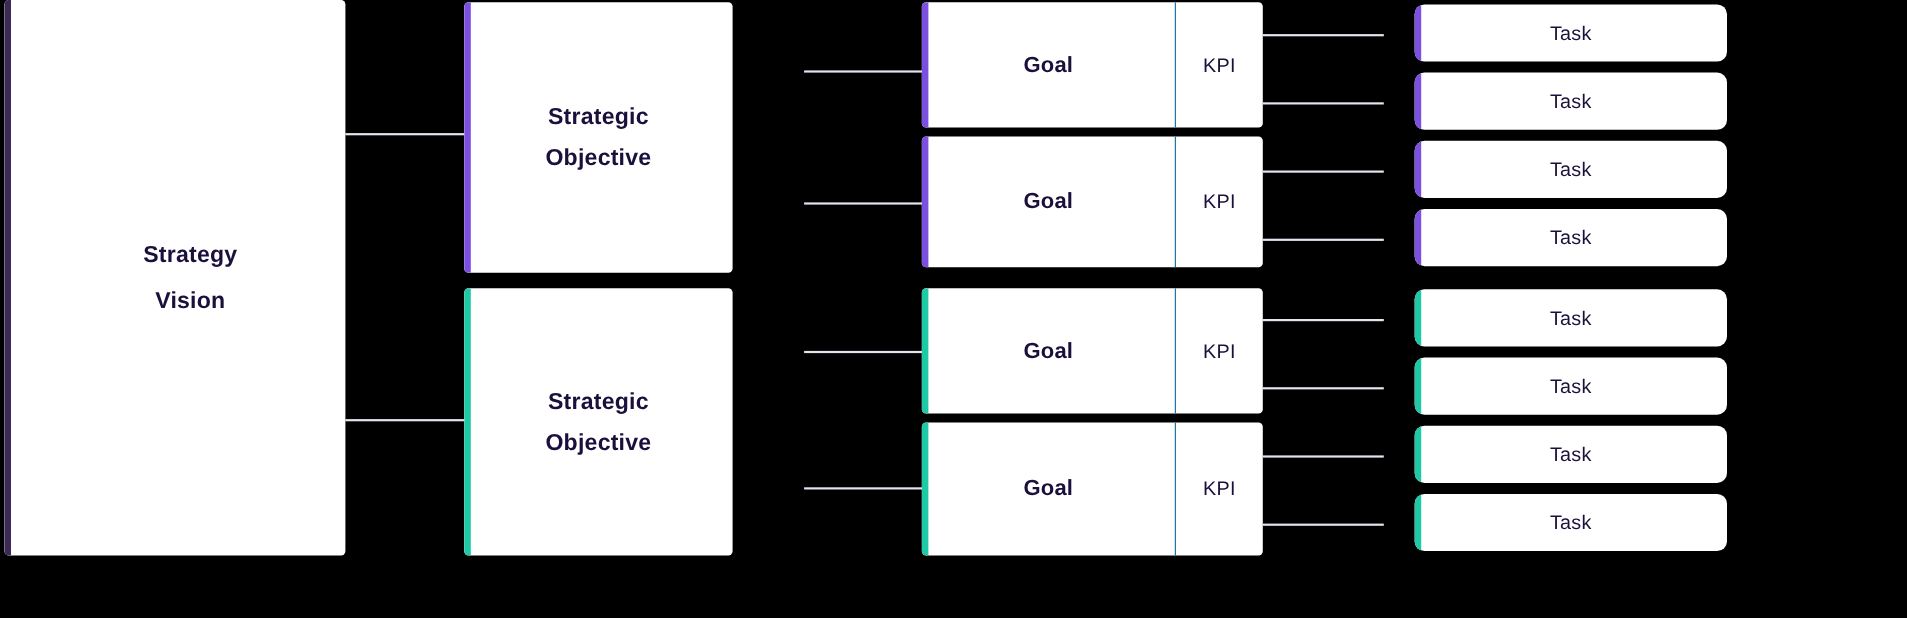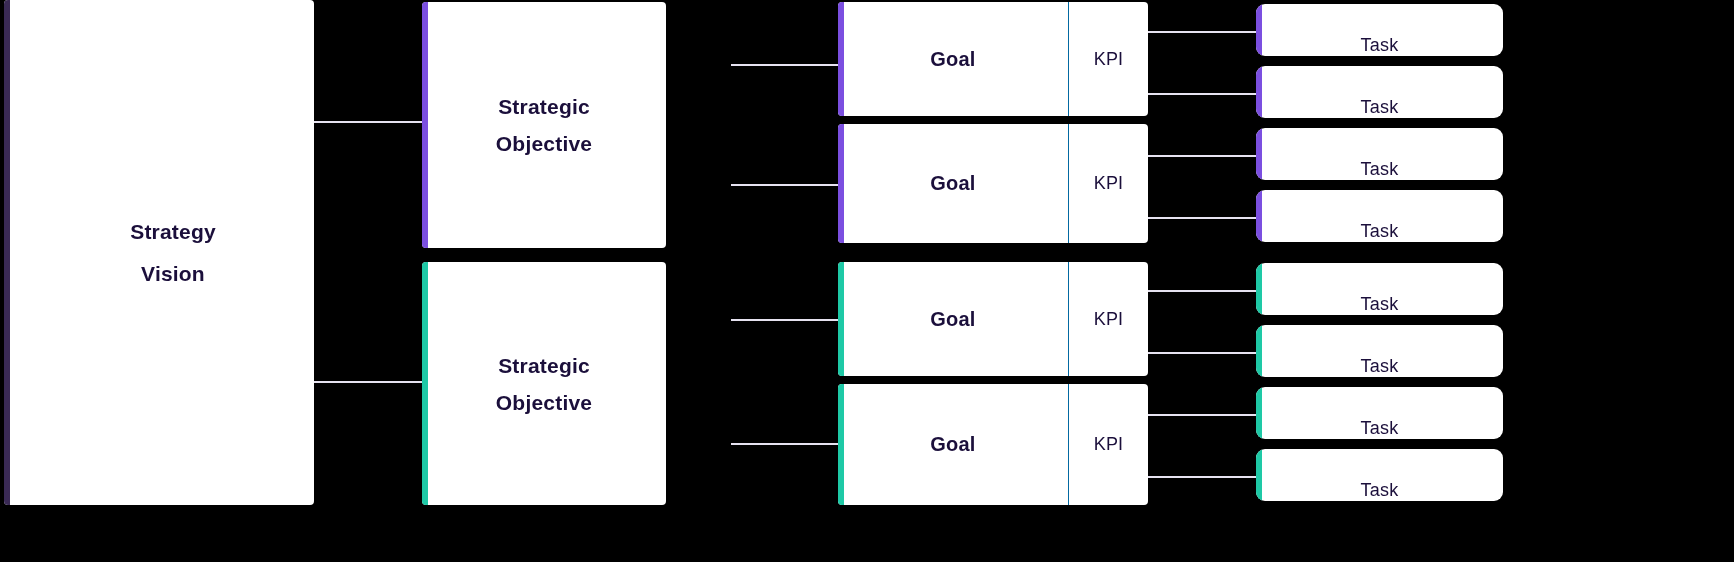--- a/index.html
+++ b/index.html
@@ -90,23 +90,22 @@
     color:#1b0f3b;font-weight:normal;font-size:18px;
     letter-spacing:.2px;
   }
   .goal-1{top:2px;height:114px;}
   .goal-2{top:124px;height:119px;}
   .goal-3{top:262px;height:114px;}
   .goal-4{top:384px;height:121px;}
 
   
   .task{
-    left:1256px;width:247px;height:52px;
+    left:1286px;width:284px;height:52px;
     border-radius:9px;
-    align-items:flex-end;
   }
   .task .label{
     color:#1b0f3b;font-weight:normal;font-size:18px;
     letter-spacing:.2px;
   }
   .t1{top:4px;}
   .t2{top:66px;}
   .t3{top:128px;}
   .t4{top:190px;}
   .t5{top:263px;}

